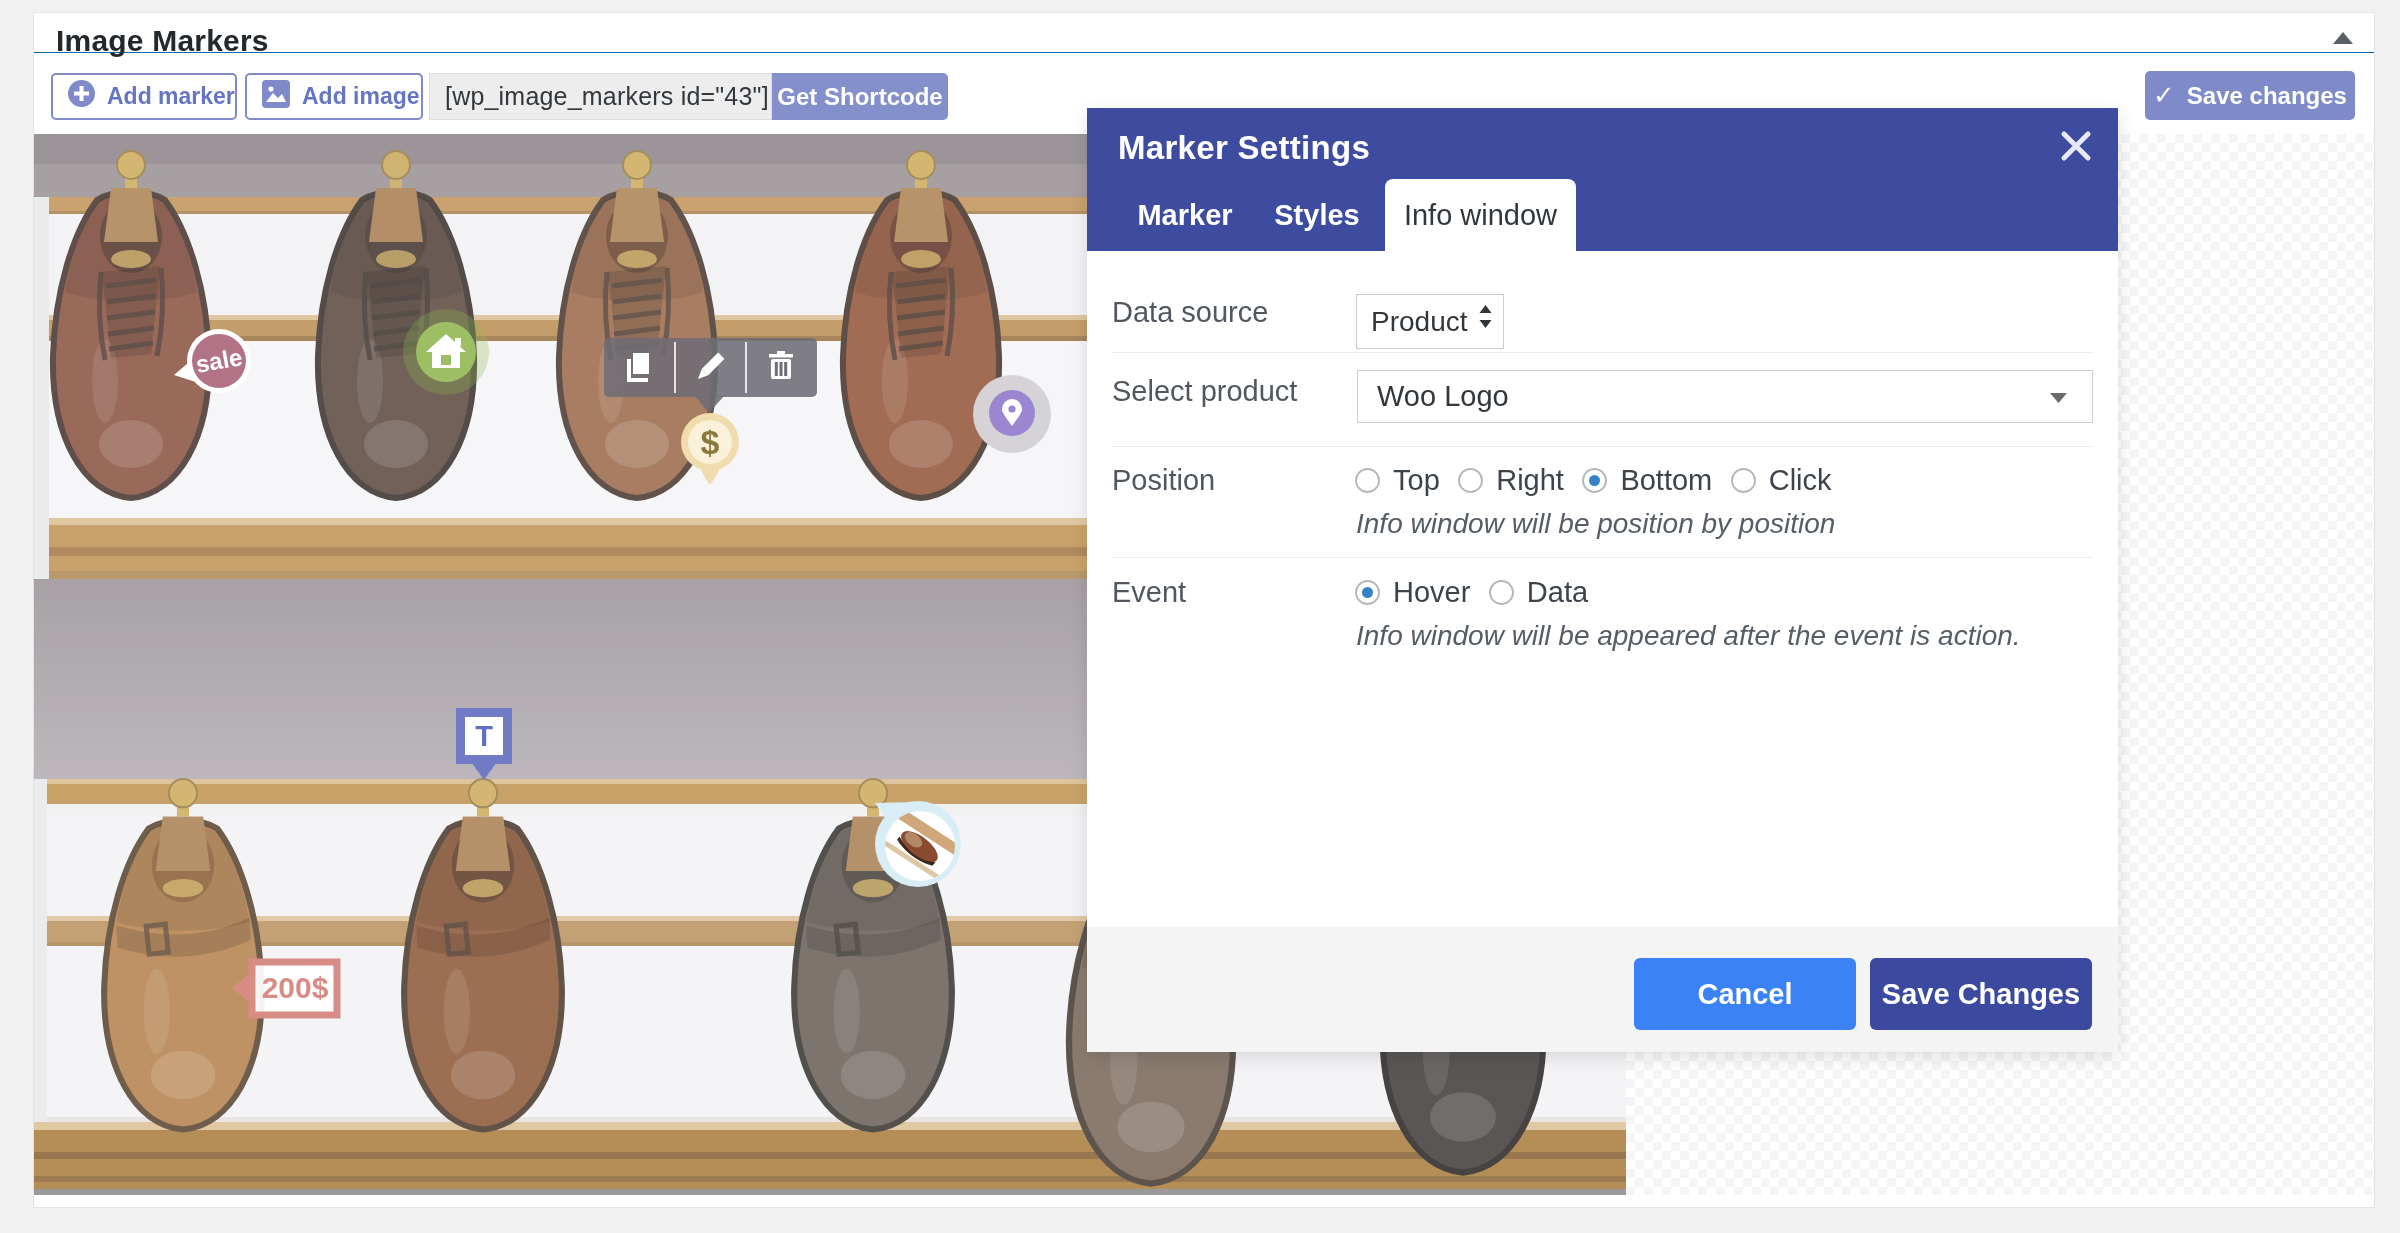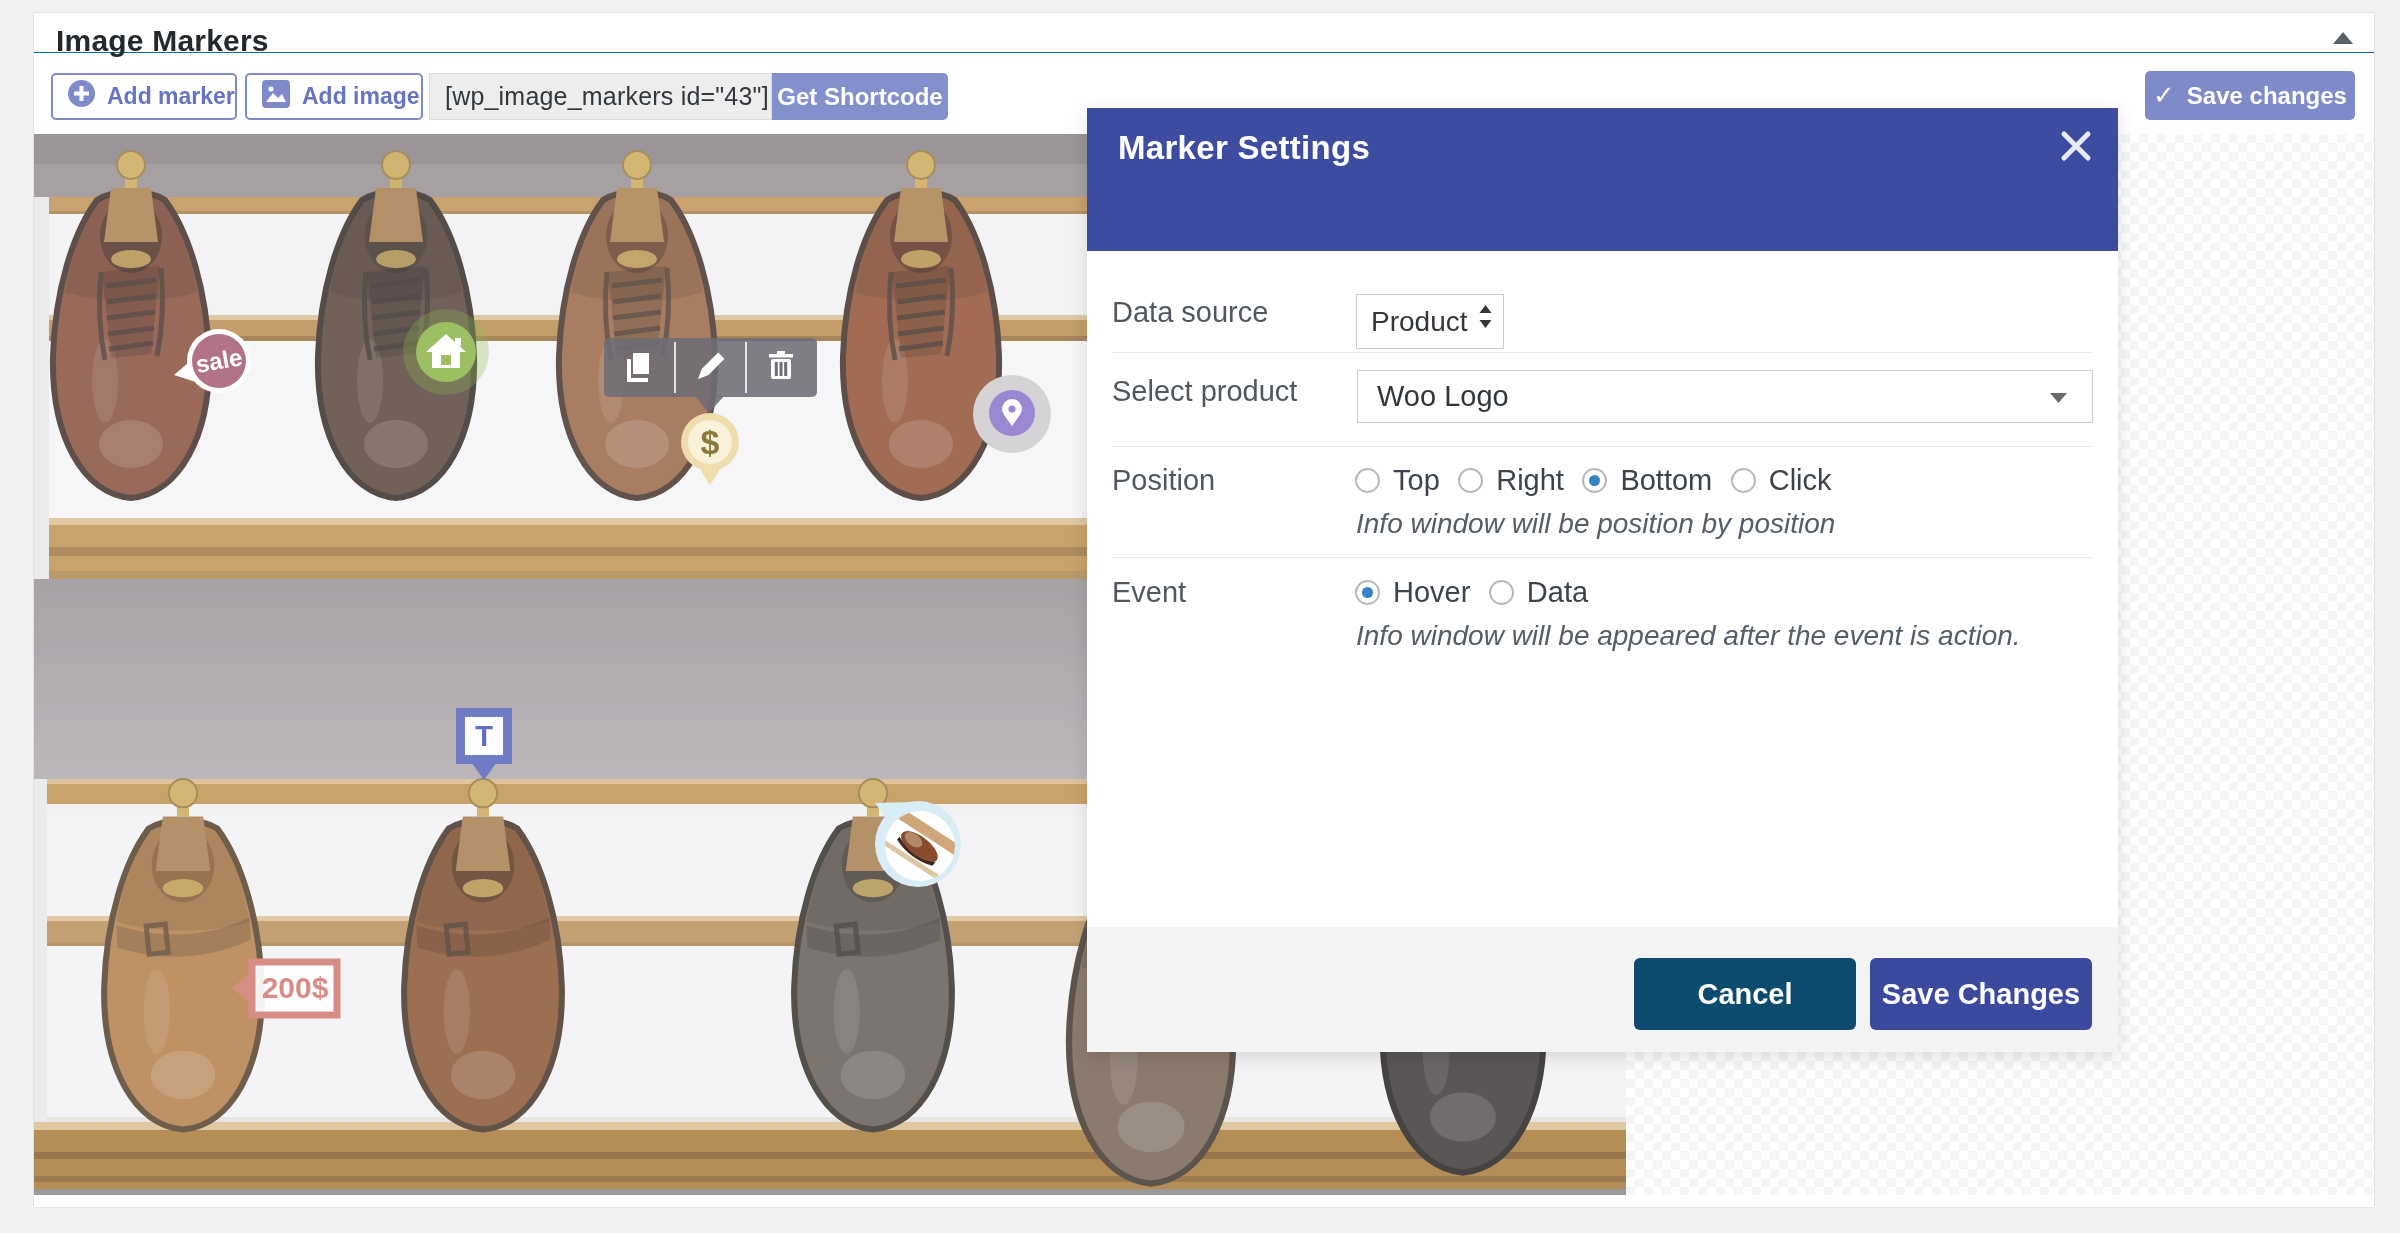--- a/index.html
+++ b/index.html
@@ -40,21 +40,21 @@
   .m-row { position:relative; }
   .m-label { position:absolute; left:25px; font-size:29px; color:#50575e; }
   .m-div { position:absolute; left:25px; right:25px; height:1px; background:#ececec; }
   .sel { position:absolute; background:#fff; border:1px solid #cccccc; display:flex; align-items:center; }
   .sel .txt { font-size:29px; color:#32373c; }
   .radio { display:inline-block; width:25px; height:25px; border-radius:50%; border:2px solid #b4b9be; background:#fff; vertical-align:middle; position:relative; }
   .radio.on::after { content:""; position:absolute; left:5px; top:5px; width:11px; height:11px; border-radius:50%; background:#3582c4; }
   .rlabel { font-size:29px; color:#3c434a; vertical-align:middle; }
   .note { font-style:italic; font-size:28px; color:#555d66; }
   .m-foot { position:absolute; left:0; bottom:0; width:100%; height:125px; background:#f4f4f4; }
-  .btn-cancel { position:absolute; left:547px; top:31px; width:222px; height:72px; background:#0c4a6e; border-radius:6px; color:#fff; font-size:29px; font-weight:bold; display:flex; align-items:center; justify-content:center; }
+  .btn-cancel { position:absolute; left:547px; top:31px; width:222px; height:72px; background:#3b82f6; border-radius:6px; color:#fff; font-size:29px; font-weight:bold; display:flex; align-items:center; justify-content:center; }
   .btn-savec { position:absolute; left:783px; top:31px; width:222px; height:72px; background:#3b4a9f; border-radius:6px; color:#fff; font-size:29px; font-weight:bold; display:flex; align-items:center; justify-content:center; }
 </style>
 </head>
 <body>
 <div class="panel">
   <div class="panel-head">
     <h1>Image Markers</h1>
     <div class="collapse"></div>
   </div>
   <div class="toolbar">
@@ -268,20 +268,25 @@
     </div>
   </div>
 </div>
 
 <div class="modal">
   <div class="m-head">
     <h2>Marker Settings</h2>
     <div class="m-close"><svg width="34" height="34" viewBox="0 0 34 34">
           <path d="M5 5 L29 29 M29 5 L5 29" stroke="#e6e9f6" stroke-width="5" stroke-linecap="round"></path>
         </svg></div>
+    <div class="m-tabs">
+      <div class="m-tab t1">Marker</div>
+      <div class="m-tab t2">Styles</div>
+      <div class="m-tab t3 active">Info window</div>
+    </div>
   </div>
   <div class="m-body">
     <div class="m-label" style="top:45px;">Data source</div>
     <div class="sel" style="left:269px; top:43px; width:148px; height:55px;">
       <span class="txt" style="margin-left:14px; font-size:28px;">Product</span>
       <svg style="position:absolute; right:10px; top:10px;" width="15" height="23" viewBox="0 0 15 23">
           <path d="M7.5 0 L13.5 8 H1.5 Z" fill="#32373c"></path>
           <path d="M7.5 23 L13.5 15 H1.5 Z" fill="#32373c"></path>
         </svg>
     </div>

